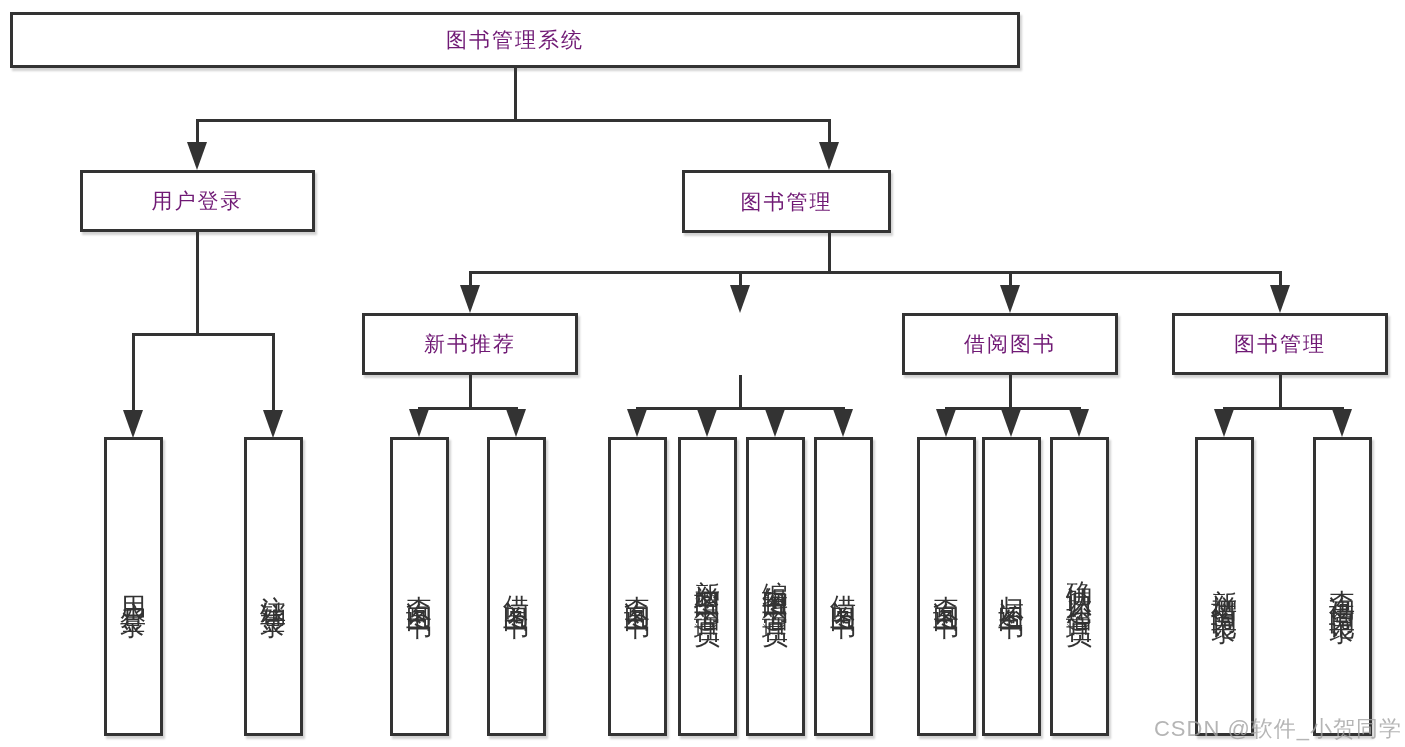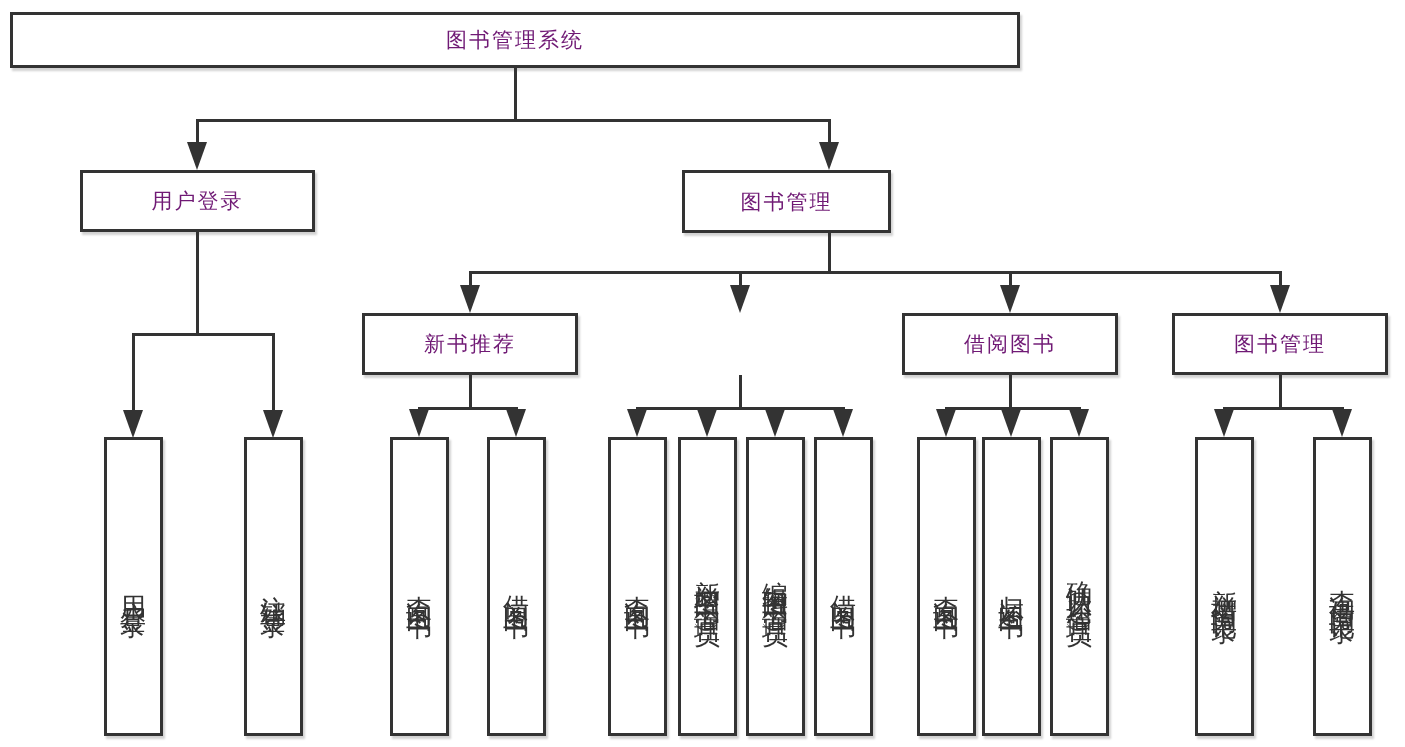--- a/index.html
+++ b/index.html
@@ -170,14 +170,15 @@
     <span class="v-label">确认归还（管理员）</span>
   </div>
 
   <div class="node" style="left:1195px;top:437px;width:59px;height:299px;">
     <span class="v-label">新增借阅记录</span>
   </div>
   <div class="node" style="left:1313px;top:437px;width:59px;height:299px;">
     <span class="v-label">查询借阅记录</span>
   </div>
 
+  <div class="watermark">CSDN @软件_小贺同学</div>
 
 </div>
 
 </body></html>

